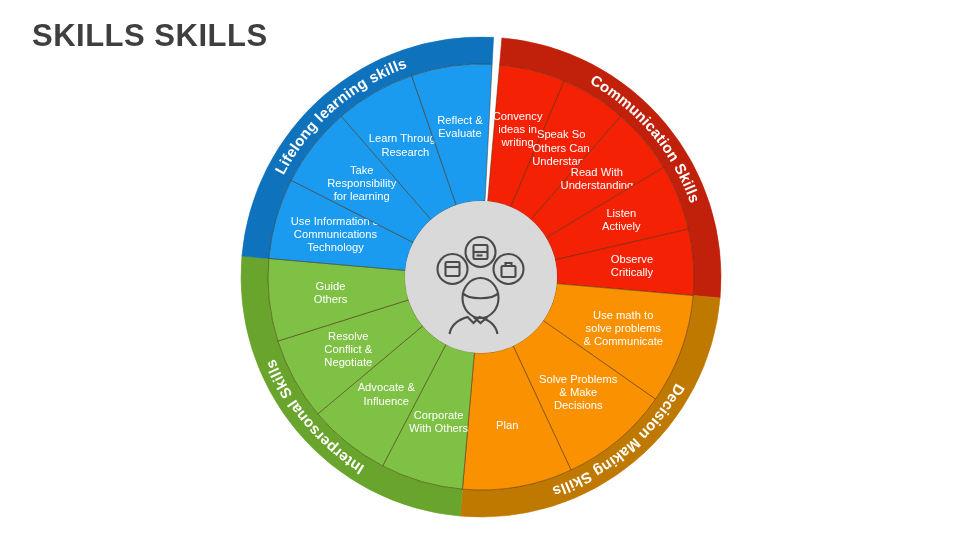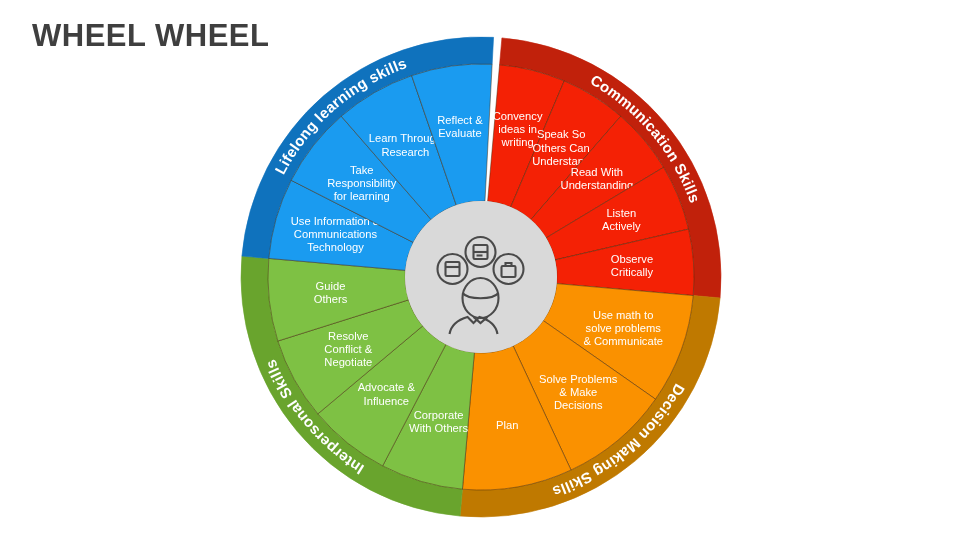--- a/index.html
+++ b/index.html
@@ -45,21 +45,21 @@
     font-family: "Liberation Sans", sans-serif;
     font-size: 15px;
     font-weight: bold;
     letter-spacing: 0.4px;
   }
   .hub-icon { fill: none; stroke: #4a4a4a; stroke-width: 2.1; }
 </style>
 </head>
 <body>
 
-<div id="page-title">WHEEL WHEEL</div>
+<div id="page-title">SKILLS SKILLS</div>
 
 <div id="wheel-wrap">
   <svg id="wheel-svg" width="960" height="540" viewBox="0 0 960 540">
     <defs>
       <filter id="softshadow" x="-20%" y="-20%" width="150%" height="150%">
         <feDropShadow dx="1.5" dy="1.5" stdDeviation="1.6" flood-color="#6a6a6a" flood-opacity="0.45"></feDropShadow>
       </filter>
     <path id="rp-communication" d="M 528.1959538156314 54.96049463342612 A 227 227 0 0 1 707.8617177333347 269.07781424853226" fill="none"></path>
         <path id="rp-decision-making" d="M 703.0395053665738 324.19595381563136 A 227 227 0 0 1 488.92218575146774 503.86171773333473" fill="none"></path>
         <path id="rp-interpersonal" d="M 433.8040461843687 499.0395053665739 A 227 227 0 0 1 254.13828226666527 284.9221857514677" fill="none"></path>

